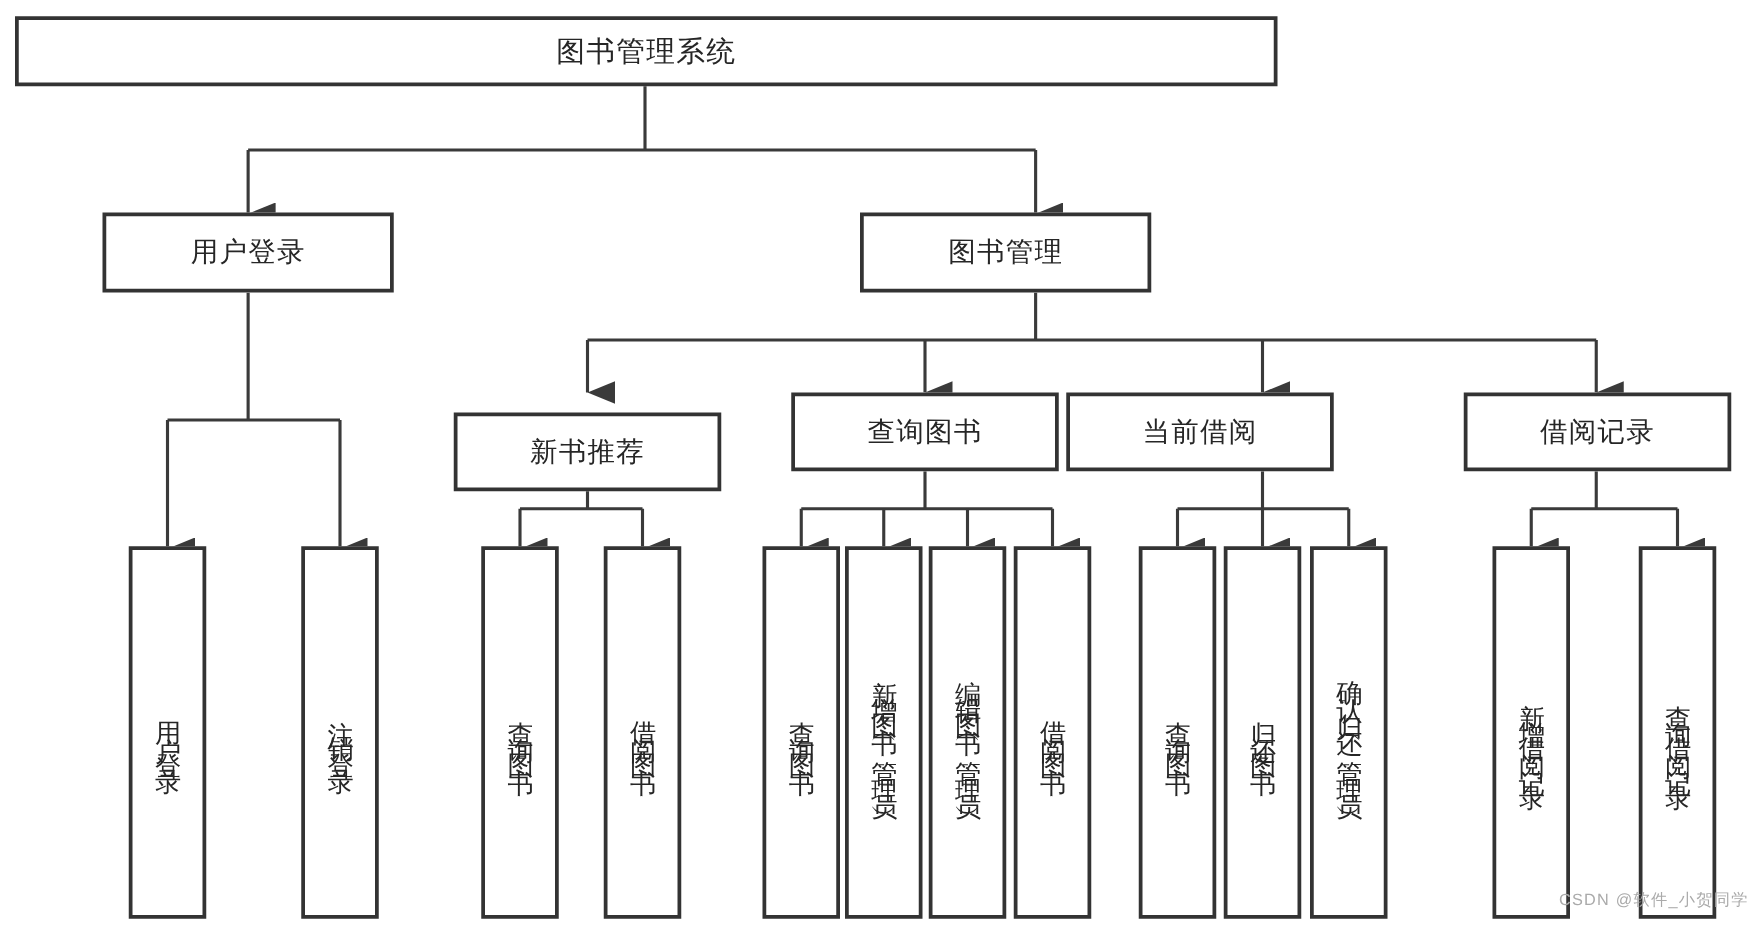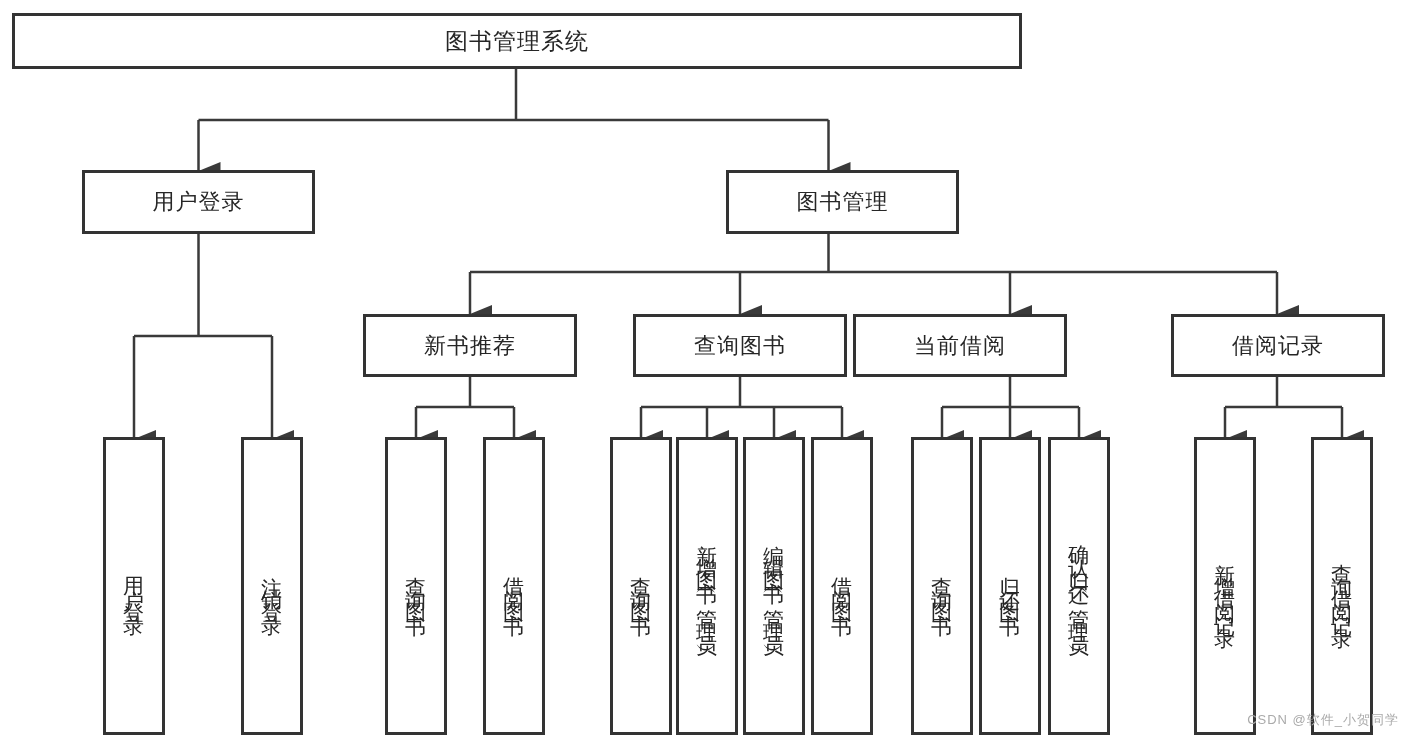--- a/index.html
+++ b/index.html
@@ -83,23 +83,23 @@
     <g stroke="#3a3a3a" stroke-width="2.5" fill="none">
       <path d="M1277,377 V407 M1225,407 H1342"></path>
       <path d="M1225,407 V439" marker-end="url(#arw)"></path>
       <path d="M1342,407 V439" marker-end="url(#arw)"></path>
     </g>
   </svg>
 
   <div class="box root hbox">图书管理系统</div>
 
   <div class="box lvl2 hbox" style="left:82px;">用户登录</div>
-  <div class="box lvl2 hbox" style="left:726px;">图书管理</div>
+  <div class="box lvl2 hbox" style="left:688px;">图书管理</div>
 
-  <div class="box lvl3 hbox" style="left:363px;">新书推荐</div>
+  <div class="box lvl3 hbox" style="left:363px;margin-top:16px;">新书推荐</div>
   <div class="box lvl3 hbox" style="left:633px;">查询图书</div>
   <div class="box lvl3 hbox" style="left:853px;">当前借阅</div>
   <div class="box lvl3 hbox" style="left:1171px;font-family:Liberation Serif, serif;">借阅记录</div>
 
   <div class="box leaf" style="left:103px;">
     <span>用户登录</span>
   </div>
   <div class="box leaf" style="left:241px;">
     <span>注销登录</span>
   </div>

